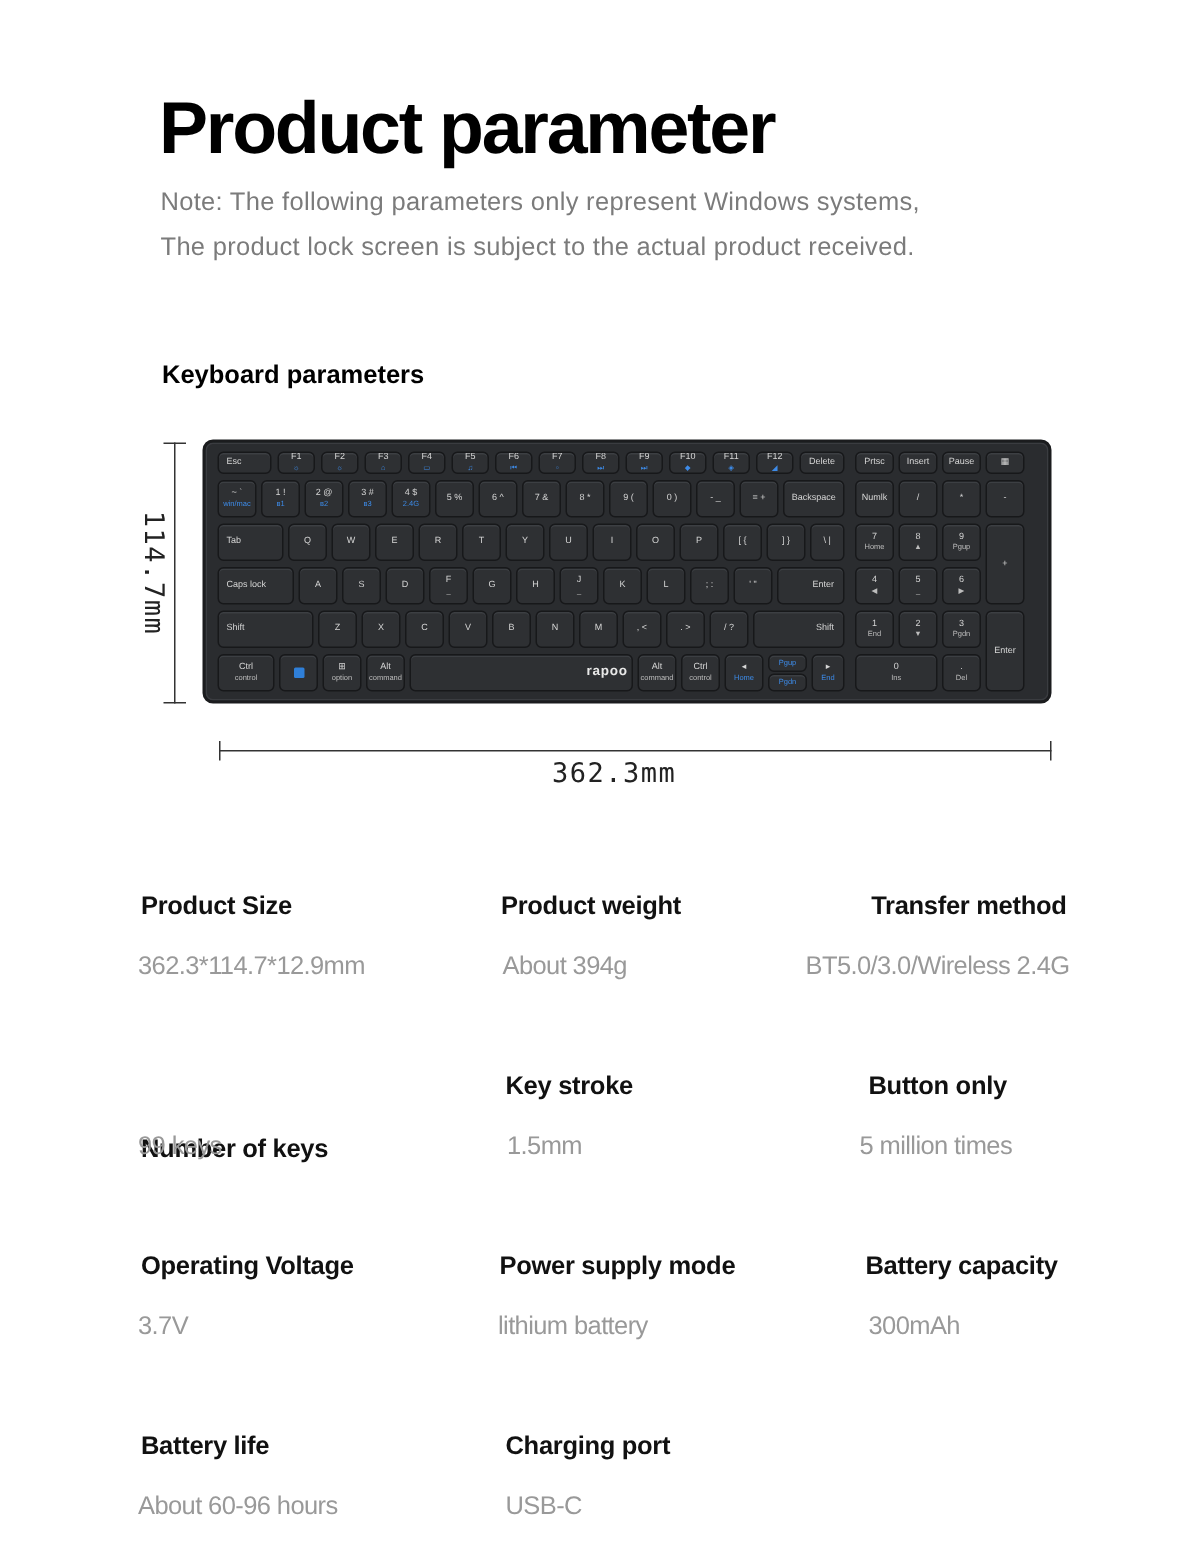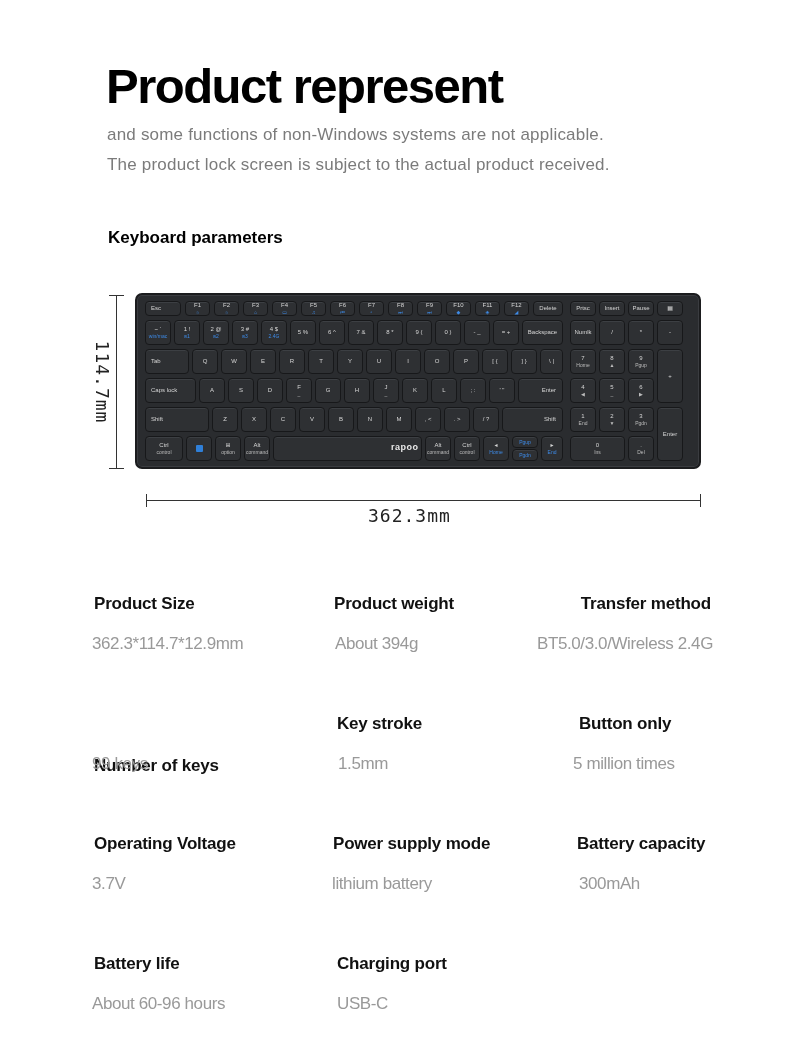--- a/index.html
+++ b/index.html
@@ -1,21 +1,21 @@
 <!DOCTYPE html>
 <html><head>
 <meta charset="utf-8">
 <style>
   * { box-sizing: border-box; margin: 0; padding: 0; }
   html, body { width: 800px; height: 1045px; background: #ffffff; overflow: hidden; }
   body { position: relative; font-family: "Liberation Sans", sans-serif; }
 
   .title { position: absolute; left: 106px; top: 58px; font-size: 49px; font-weight: bold; color: #000; letter-spacing: -1.5px; line-height: 56px; }
   .note { position: absolute; left: 107px; top: 120px; width: 620px; font-size: 17px; color: #7b7b7b; line-height: 30px; letter-spacing: 0.2px; }
-  .kb-heading { position: absolute; left: 108px; top: 228px; font-size: 17px; font-weight: bold; color: #000; }
+  .kb-heading { position: absolute; left: 108px; top: 240px; font-size: 17px; font-weight: bold; color: #000; }
 
   
   .vdim { position: absolute; left: 116px; top: 295px; width: 1px; height: 174px; background: #333; }
   .vdim::before, .vdim::after { content: ""; position: absolute; left: -7px; width: 15px; height: 1px; background: #333; }
   .vdim::before { top: 0; } .vdim::after { bottom: 0; }
   .vdim-label { position: absolute; left: 102px; top: 382px; transform: translate(-50%,-50%) rotate(90deg); transform-origin: center; font-family: "DejaVu Sans Mono", monospace; font-size: 18px; color: #222; white-space: nowrap; letter-spacing: 1px; }
   .hdim { position: absolute; left: 146px; top: 500px; width: 555px; height: 1px; background: #333; }
   .hdim::before, .hdim::after { content: ""; position: absolute; top: -6px; width: 1px; height: 13px; background: #333; }
   .hdim::before { left: 0; } .hdim::after { right: 0; }
   .hdim-label { position: absolute; left: 368px; top: 505px; font-family: "DejaVu Sans Mono", monospace; font-size: 18px; color: #222; letter-spacing: 1px; text-align: right; }
@@ -30,23 +30,23 @@
   .key.blue-sq::after { content: ""; width: 7px; height: 7px; background: #2f7fd8; border-radius: 1px; }
   .logo { position: absolute; color: #e8e8e8; font-size: 9px; font-weight: bold; letter-spacing: 0.5px; }
 
   
   .spec-label { position: absolute; font-size: 17px; font-weight: bold; color: #111; white-space: nowrap; letter-spacing: -0.2px; }
   .spec-value { position: absolute; font-size: 17px; color: #999; white-space: nowrap; letter-spacing: -0.4px; }
 </style>
 </head>
 <body>
 
-<h1 class="title">Product represent</h1>
+<h1 class="title">Product parameter</h1>
 <div class="note">
-  <div>and some functions of non-Windows systems are not applicable.</div>
+  <div>Note: The following parameters only represent Windows systems,</div>
   <div>The product lock screen is subject to the actual product received.</div>
 </div>
 
 <div class="kb-heading">Keyboard parameters</div>
 
 <div class="vdim"></div>
 <div class="vdim-label">114.7mm</div>
 
 <div class="keyboard">
 

